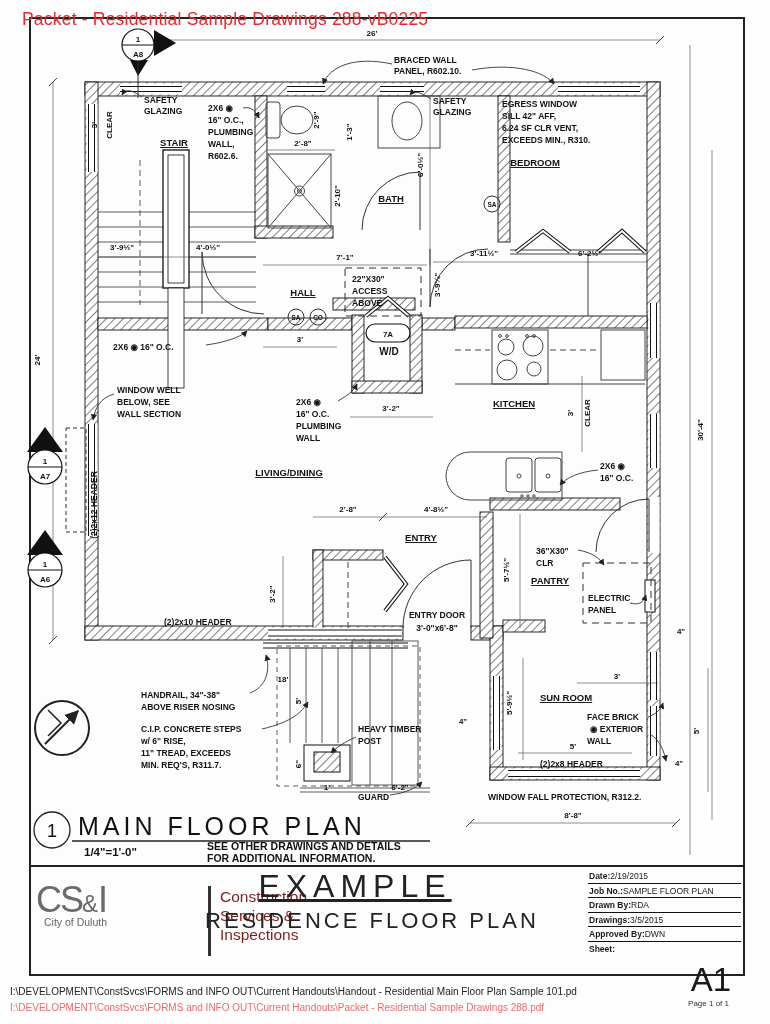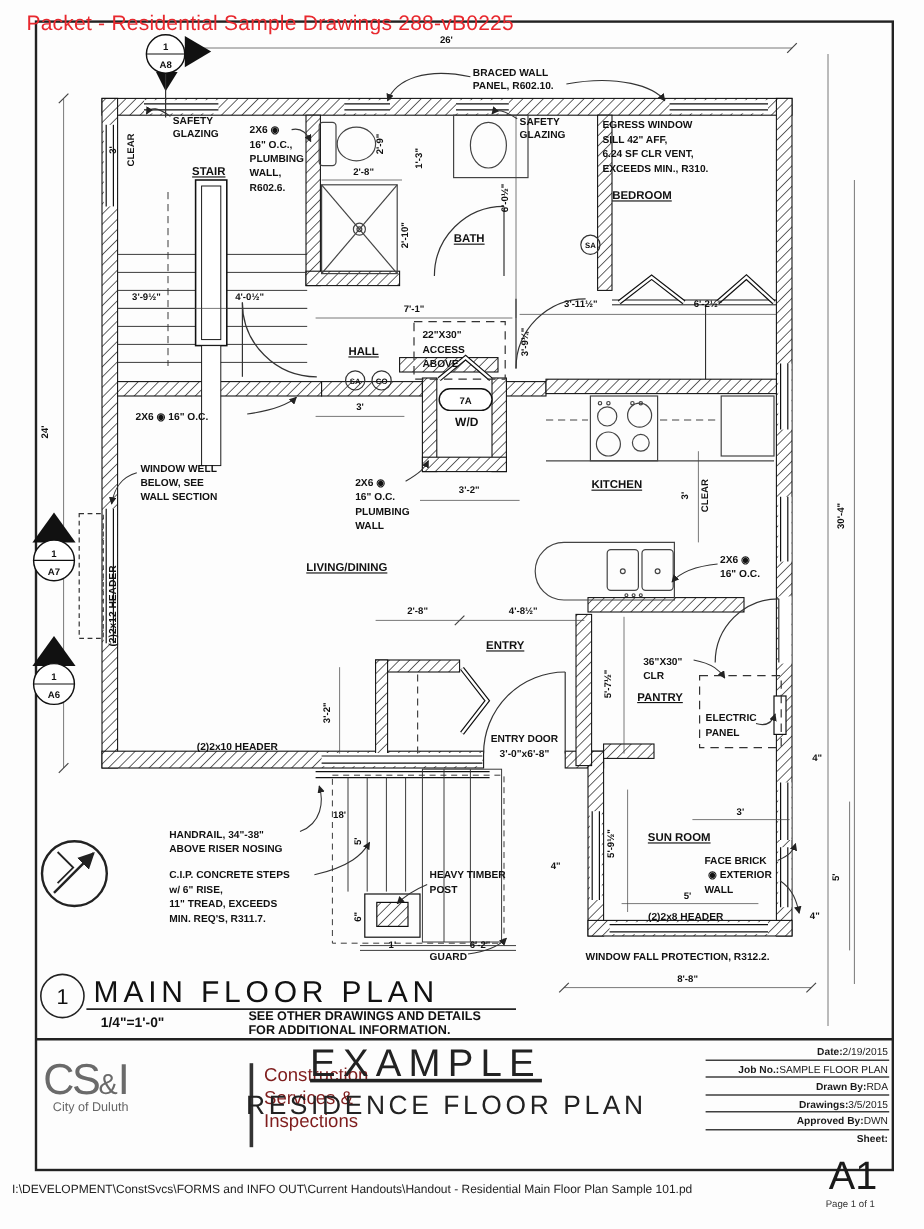--- a/index.html
+++ b/index.html
@@ -24,21 +24,21 @@
   #logo .cs{font-size:36px;color:#6a6a6a;letter-spacing:-2px;line-height:1;}
   #logo .amp{font-size:24px;color:#6a6a6a;}
   #logo .sub{font-size:10.5px;color:#666;margin-top:-2px;margin-left:8px;}
   #logo-divider{left:208px;top:886px;height:70px;border-left:3px solid #333;}
   #dept{left:220px;top:888px;font-size:15.5px;color:#7f1d1d;line-height:1.22;}
   #stamp{left:205px;top:868px;width:300px;text-align:center;color:#222;}
   #stamp .l1{font-size:32px;letter-spacing:6px;text-decoration:underline;}
   #stamp .l2{font-size:22px;letter-spacing:3px;margin-top:3px;white-space:nowrap;}
   #stamp .l3{font-size:14px;letter-spacing:2px;margin-top:10px;white-space:nowrap;}
   #titleblock{left:588px;top:869px;width:153px;font-size:8.5px;}
-  #titleblock .row{display:flex;justify-content:flex-end;border-bottom:1.5px solid #111;padding:2px 1px 1.5px 1px;}
+  #titleblock .row{display:flex;justify-content:flex-start;border-bottom:1.5px solid #111;padding:2px 1px 1.5px 1px;}
   #titleblock .row .lbl{font-weight:bold;}
   #titleblock .row.nol{border-bottom:none;}
   #titleblock .sheetnum{text-align:right;font-size:33px;margin-top:6px;padding-right:10px;}
   #titleblock .pg{text-align:right;font-size:8px;color:#333;padding-right:12px;}
   #paths{left:10px;top:984px;font-size:10px;line-height:1.6;white-space:nowrap;}
   #paths .p1{color:#222;}
   #paths .p2{color:#ef6a6a;}
 </style>
 </head>
 <body>
@@ -493,13 +493,14 @@
   <div class="row nol">
       <span class="lbl">Sheet:</span>
       <span></span>
     </div>
   <div class="sheetnum">A1</div>
   <div class="pg">Page 1 of 1</div>
 </div>
 
 <div class="abs" id="paths">
   <div class="p1">I:\DEVELOPMENT\ConstSvcs\FORMS and INFO OUT\Current Handouts\Handout - Residential Main Floor Plan Sample 101.pd</div>
+  <div class="p2">I:\DEVELOPMENT\ConstSvcs\FORMS and INFO OUT\Current Handouts\Packet - Residential Sample Drawings 288.pdf</div>
 </div>
 
 </body></html>

